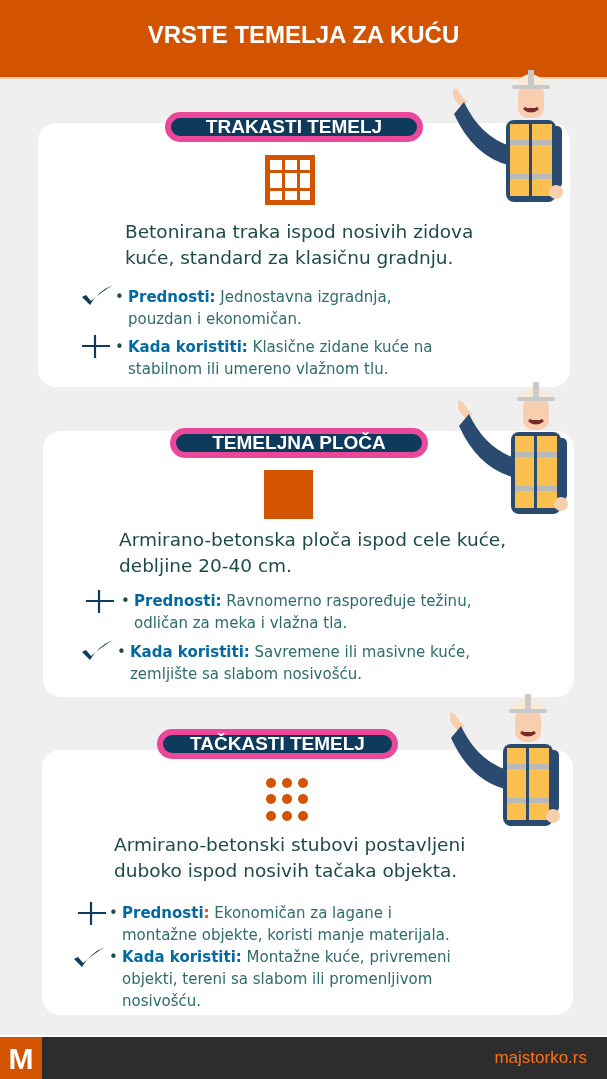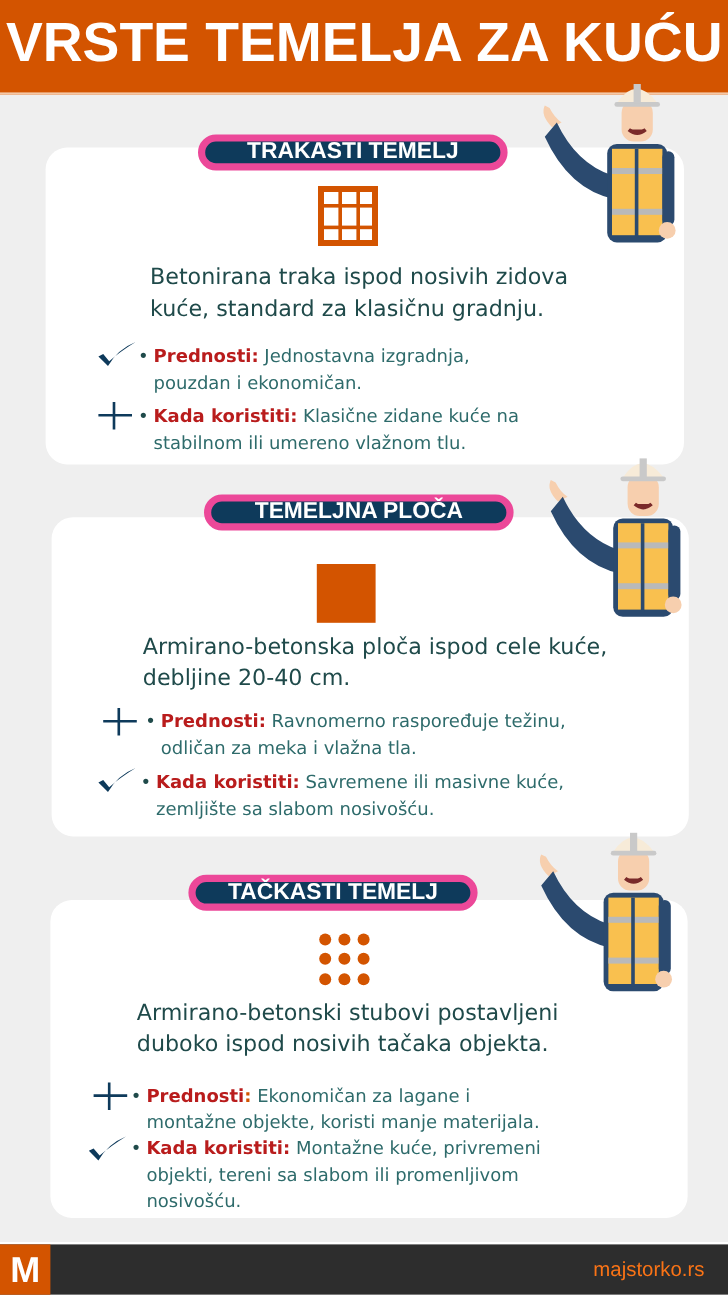--- a/index.html
+++ b/index.html
@@ -12,21 +12,21 @@
   .header {
     position: absolute; left: 0; top: 0; width: 607px; height: 79px;
     background: #d35400;
     border-bottom: 2px solid #f4c9a8;
     display: flex; align-items: center; justify-content: center;
   }
   .header h1 {
     color: #ffffff;
     font-family: "Liberation Sans", sans-serif;
     font-weight: 700;
-    font-size: 46px;
+    font-size: 24px;
     letter-spacing: 0px;
     margin-top: -8px;
   }
   .card {
     position: absolute;
     background: #ffffff;
     border-radius: 18px;
   }
   .pill {
     position: absolute;
@@ -51,21 +51,21 @@
     font-size: 15px;
     line-height: 22px;
     color: #2e6b6b;
   }
   .item .bullet {
     position: absolute; left: 0; top: 0;
     color: #1f4a4a;
     font-size: 15px;
   }
   .item .body { padding-left: 13px; }
-  .item .lbl { color: #b91c1c; font-weight: 700; }
+  .item .lbl { color: #0369a1; font-weight: 700; }
   .mark {
     position: absolute;
     width: 34px; height: 26px;
   }
   .worker { position: absolute; width: 130px; height: 140px; }
   .footer {
     position: absolute; left: 0; top: 1035px; width: 607px; height: 44px;
     background: #2d2d2d;
     border-top: 2px solid #ffffff;
   }
@@ -120,21 +120,21 @@
 </svg>
 <div class="item" style="left:115px; top:336px;">
   <span class="bullet">•</span>
   <div class="body">
     <div><span class="lbl">Kada koristiti:</span><span> Klasične zidane kuće na</span></div>
     <div>stabilnom ili umereno vlažnom tlu.</div>
   </div>
 </div>
 
 <div class="card" style="left:43px; top:431px; width:531px; height:266px;"></div>
-<div class="pill" style="left:170px; top:412px; width:258px;">TEMELJNA PLOČA</div>
+<div class="pill" style="left:170px; top:428px; width:258px;">TEMELJNA PLOČA</div>
 <div style="position:absolute; left:264px; top:470px; width:49px; height:49px; background:#d35400;"></div>
 <div class="desc" style="left:119px; top:527px;">
   <div>Armirano-betonska ploča ispod cele kuće,</div>
   <div>debljine 20-40 cm.</div>
 </div>
 <svg class="mark" style="left:84px; top:588px;" viewBox="0 0 34 26">
   <path d="M2 13 H30 M15 2 V25" stroke="#0e3a5b" stroke-width="2.2" fill="none"></path>
 </svg>
 <div class="item" style="left:121px; top:590px;">
   <span class="bullet">•</span>

